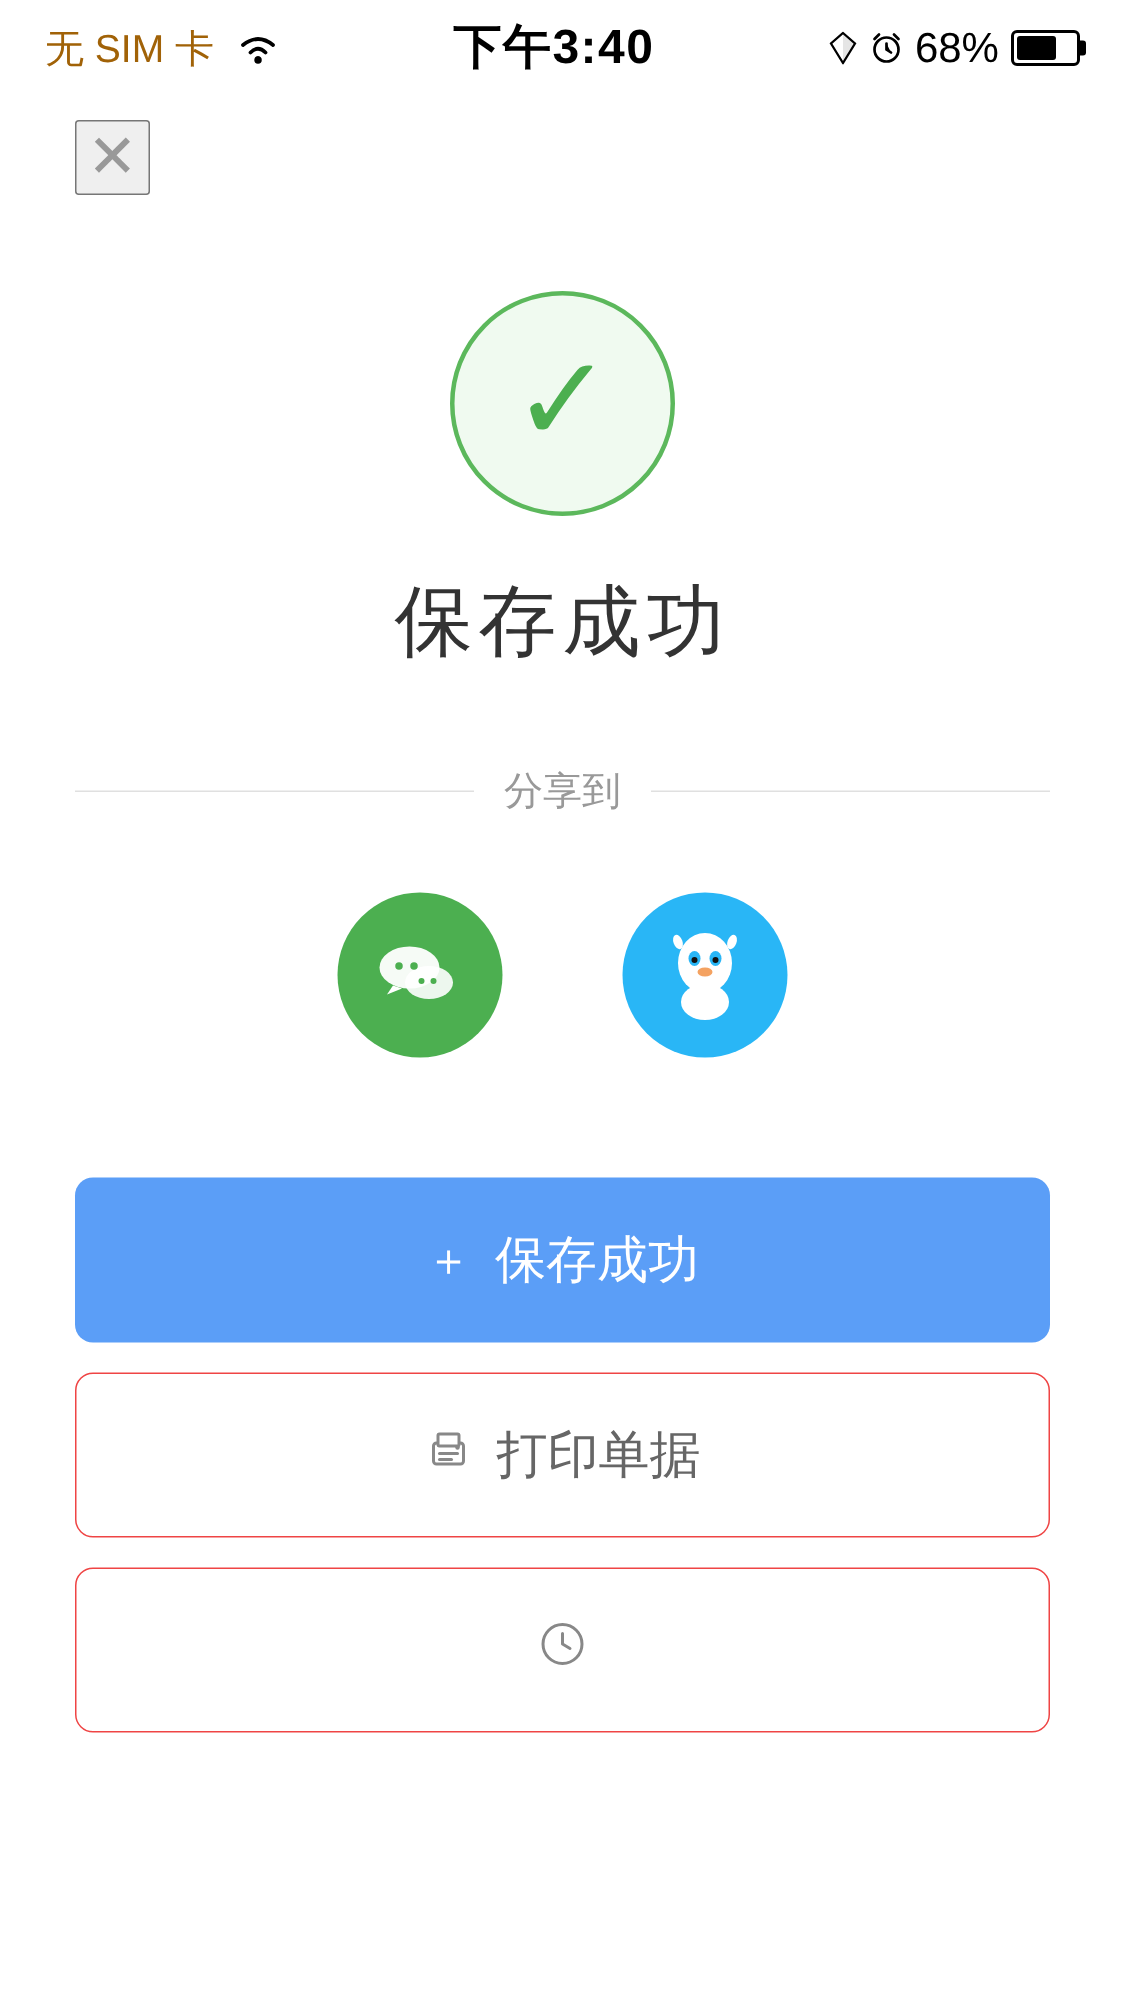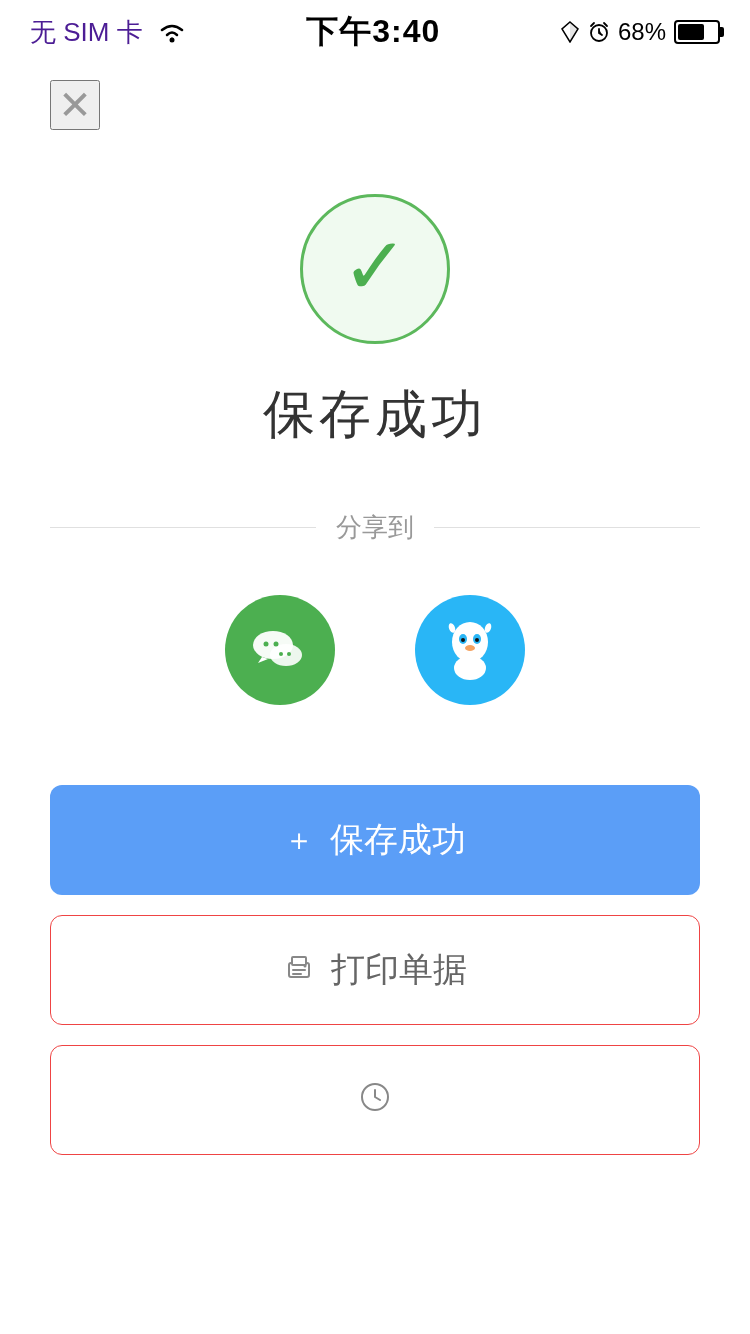--- a/index.html
+++ b/index.html
@@ -23,36 +23,36 @@
       justify-content: space-between;
       padding: 0 30px;
       background: #ffffff;
     }
 
     .status-left {
       display: flex;
       align-items: center;
       gap: 14px;
       font-size: 26px;
-      color: #4c1d95;
+      color: #a16207;
       font-weight: 500;
     }
 
     .status-center {
       font-size: 32px;
       font-weight: 600;
       color: #000;
       letter-spacing: 1px;
     }
 
     .status-right {
       display: flex;
       align-items: center;
       gap: 8px;
-      font-size: 24px;
+      font-size: 28px;
       color: #000;
     }
 
     .battery-container {
       display: flex;
       align-items: center;
       gap: 6px;
     }
 
     .battery-icon {

